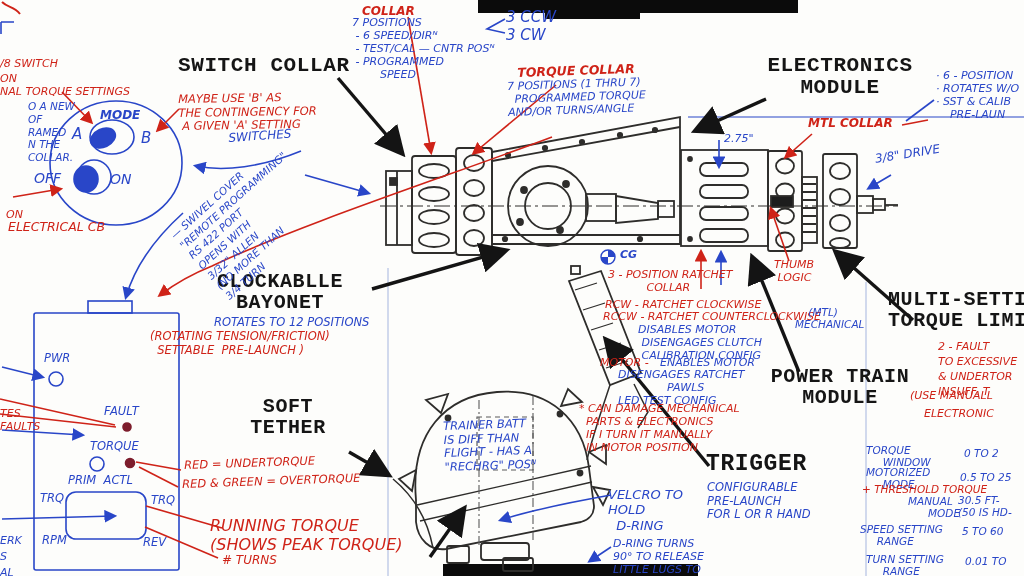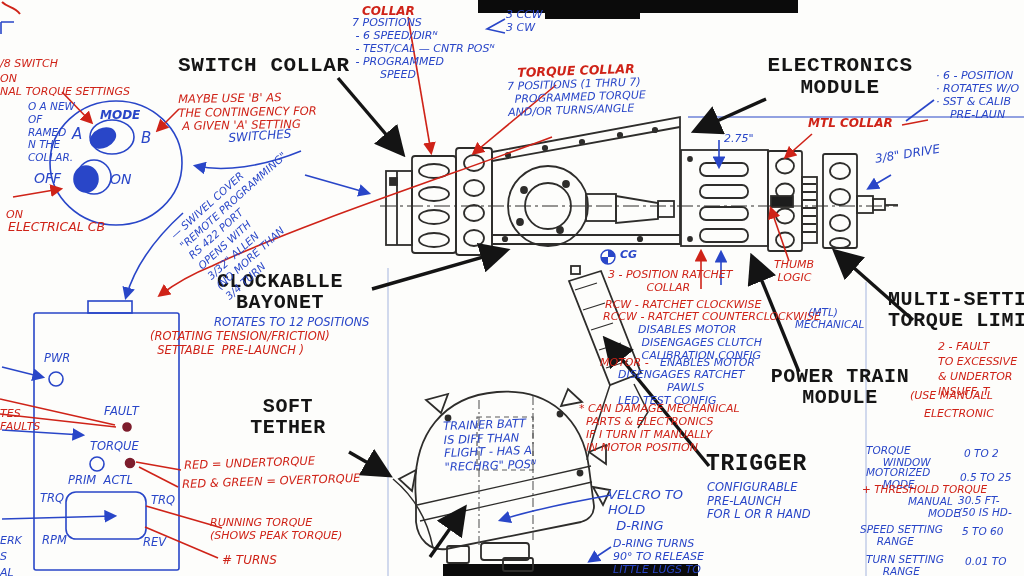--- a/index.html
+++ b/index.html
@@ -236,21 +236,21 @@
 <div class="ann blue" style="left:228px;top:131px;font-size:12px;transform:rotate(-4deg);">SWITCHES</div>
 <div class="ann red" style="left:6px;top:209px;font-size:11px;">ON</div>
 <div class="ann red" style="left:8px;top:220px;font-size:12.5px;">ELECTRICAL CB</div>
 
 <div class="ann red bold" style="left:362px;top:4px;font-size:12px;">COLLAR</div>
 <div class="ann blue" style="left:352px;top:17px;font-size:11px;">7 POSITIONS
  - 6 SPEED/DIRᴺ
  - TEST/CAL — CNTR POSᴺ
  - PROGRAMMED
         SPEED</div>
-<div class="ann blue" style="left:506px;top:9px;font-size:11px;">3 CCW
+<div class="ann blue" style="left:506px;top:9px;font-size:15px;">3 CCW
 3 CW</div>
 <div class="ann red bold" style="left:517px;top:66px;font-size:12.5px;transform:rotate(-2deg);">TORQUE COLLAR</div>
 <div class="ann blue" style="left:507px;top:81px;font-size:11px;transform:rotate(-2deg);">7 POSITIONS (1 THRU 7)
   PROGRAMMED TORQUE
 AND/OR TURNS/ANGLE</div>
 
 <div class="ann blue" style="left:168px;top:232px;font-size:10.5px;line-height:1.3;transform:rotate(-42deg);">— SWIVEL COVER
 "REMOTE PROGRAMMING"
 RS 422 PORT
 OPENS WITH
@@ -314,21 +314,21 @@
 <div class="ann blue" style="left:42px;top:534px;font-size:11.5px;">RPM</div>
 <div class="ann blue" style="left:143px;top:536px;font-size:11.5px;">REV</div>
 <div class="ann red" style="left:0px;top:408px;font-size:11px;">TES
 FAULTS</div>
 <div class="ann blue" style="left:0px;top:533px;font-size:11px;line-height:1.45;">ERK
 S
 AL</div>
 
 <div class="ann red" style="left:184px;top:459px;font-size:11.5px;transform:rotate(-2deg);">RED = UNDERTORQUE</div>
 <div class="ann red" style="left:182px;top:478px;font-size:11.5px;transform:rotate(-2deg);">RED &amp; GREEN = OVERTORQUE</div>
-<div class="ann red" style="left:210px;top:517px;font-size:11px;">RUNNING TORQUE
+<div class="ann red" style="left:210px;top:517px;font-size:16px;">RUNNING TORQUE
 (SHOWS PEAK TORQUE)</div>
 <div class="ann red" style="left:222px;top:553px;font-size:12px;"># TURNS</div>
 
 <div class="ann red" style="left:938px;top:340px;font-size:11px;line-height:1.35;">2 - FAULT
 TO EXCESSIVE
 &amp; UNDERTOR
 INSUFF. T</div>
 <div class="ann red" style="left:910px;top:387px;font-size:11px;line-height:1.6;">(USE MANUALL
     ELECTRONIC</div>
 

